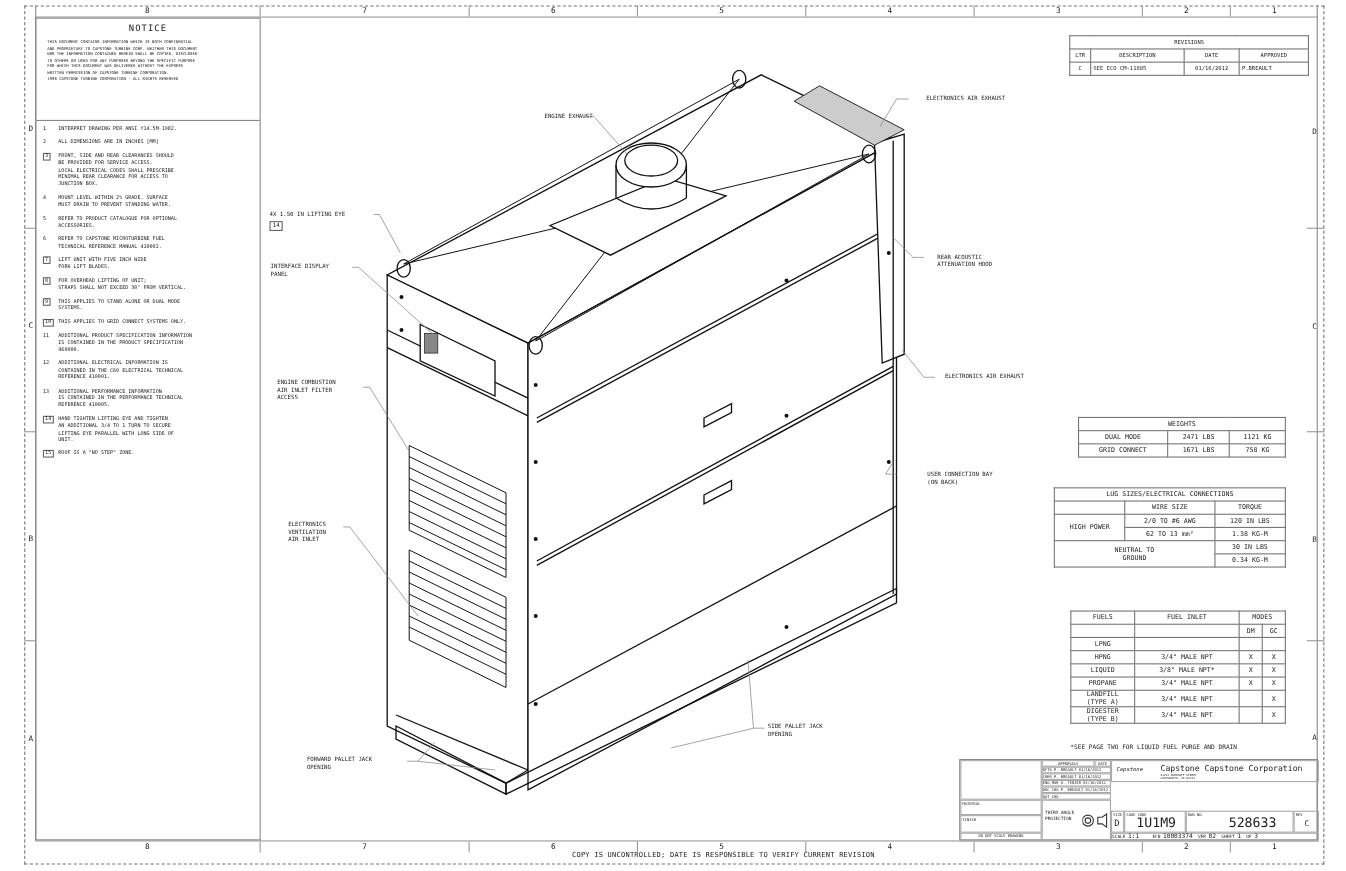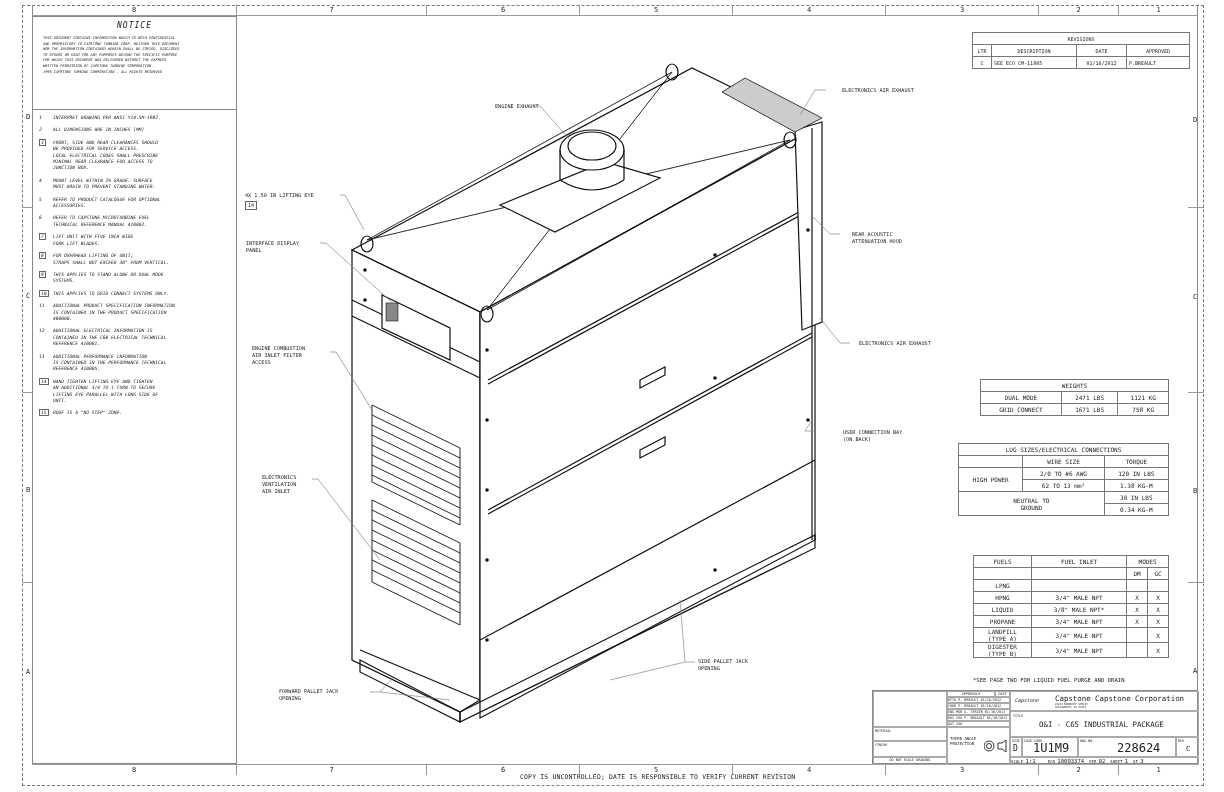--- a/index.html
+++ b/index.html
@@ -3,21 +3,21 @@
 <meta charset="utf-8">
 <style>
   html,body{margin:0;padding:0;background:#fff;}
   body{width:1224px;height:792px;position:relative;overflow:hidden;font-family:"DejaVu Sans Mono","Liberation Mono",monospace;color:#222;}
   .frame-outer{position:absolute;left:22px;top:5px;width:1182px;height:781px;border:1px dashed #777;box-sizing:border-box;}
   .frame-inner{position:absolute;left:32px;top:5px;width:1166px;height:759px;border-left:1px solid #888;border-right:1px solid #888;box-sizing:border-box;}
   .zone-row{position:absolute;left:32px;width:1166px;height:10px;display:flex;font-size:7px;}
   .zone-row div{flex:none;text-align:center;line-height:10px;border-right:1px solid #999;box-sizing:border-box;}
   .zone-letter{position:absolute;font-size:7px;width:10px;text-align:center;}
   .hline{position:absolute;height:1px;background:#999;}
-  .notes-panel{position:absolute;left:32px;top:16px;width:205px;height:748px;border:1px solid #888;box-sizing:border-box;font-style:italic;}
+  .notes-panel{position:absolute;left:32px;top:16px;width:205px;height:748px;border:1px solid #888;box-sizing:border-box;}
   .notice-box{position:absolute;left:0;top:0;width:203px;height:92px;border-bottom:1px solid #888;}
   .notice-title{text-align:center;font-size:8px;margin-top:4px;letter-spacing:1px;}
   .notice-text{font-size:3.6px;line-height:5.6px;margin:6px 10px 0 10px;white-space:pre-line;}
   .notes{position:absolute;left:6px;top:98px;width:196px;font-size:4.6px;line-height:6.4px;}
   .note{display:flex;margin-bottom:6px;}
   .note .num{width:14px;flex:none;}
   .note .num.boxed span{border:1px solid #666;padding:0 1px;}
   .note .txt{white-space:pre-line;}
   .callout{position:absolute;font-size:5.2px;line-height:7px;white-space:pre-line;}
   table.t{position:absolute;border-collapse:collapse;font-size:6px;}
@@ -434,35 +434,31 @@
     <circle cx="5" cy="7" r="5" fill="none" stroke="#333" stroke-width="1"></circle>
       <circle cx="5" cy="7" r="2.5" fill="none" stroke="#333" stroke-width="1"></circle>
     <polygon points="14,4 18,4 22,1 22,13 18,10 14,10" fill="none" stroke="#333" stroke-width="1"></polygon>
   </svg>
   <div class="c" style="left:137px;top:0;width:189px;height:20px">
     <span style="position:absolute;left:4px;top:5px;font-size:5px;font-style:italic">Capstone</span>
     <span style="position:absolute;left:44px;top:2px;font-size:7.4px">Capstone Capstone Corporation</span>
     <span style="position:absolute;left:44px;top:11px;font-size:2.6px;white-space:pre-line">21211 NORDHOFF STREET
 CHATSWORTH, CA  91311</span>
   </div>
-  <div class="c" style="left:137px;top:20px;width:189px;height:26px">
-    <span style="position:absolute;left:2px;top:2px">TITLE</span>
-    <span style="position:absolute;left:28px;top:8px;font-size:7.4px">O&amp;I - C65 INDUSTRIAL PACKAGE</span>
-  </div>
   <div class="c" style="left:137px;top:46px;width:12px;height:20px">
     <span style="position:absolute;left:1px;top:1px">SIZE</span>
     <span style="position:absolute;left:2px;top:6px;font-size:8px">D</span>
   </div>
   <div class="c" style="left:149px;top:46px;width:56px;height:20px">
     <span style="position:absolute;left:1px;top:1px">CAGE CODE</span>
     <span style="position:absolute;left:10px;top:3px;font-size:12px">1U1M9</span>
   </div>
   <div class="c" style="left:205px;top:46px;width:98px;height:20px">
     <span style="position:absolute;left:1px;top:1px">DWG NO.</span>
-    <span style="position:absolute;left:38px;top:3px;font-size:12px">228624</span>
+    <span style="position:absolute;left:38px;top:3px;font-size:12px">528633</span>
   </div>
   <div class="c" style="left:303px;top:46px;width:23px;height:20px">
     <span style="position:absolute;left:1px;top:1px">REV</span>
     <span style="position:absolute;left:9px;top:7px;font-size:7px">C</span>
   </div>
   <div class="c" style="left:137px;top:66px;width:189px;height:8px;font-size:4px;white-space:nowrap">
     <span>SCALE</span>
     <span style="font-size:5.6px">1:1</span>
     &nbsp;&nbsp;&nbsp;&nbsp;<span>ECN</span>
     <span style="font-size:5.6px">10003374</span>

